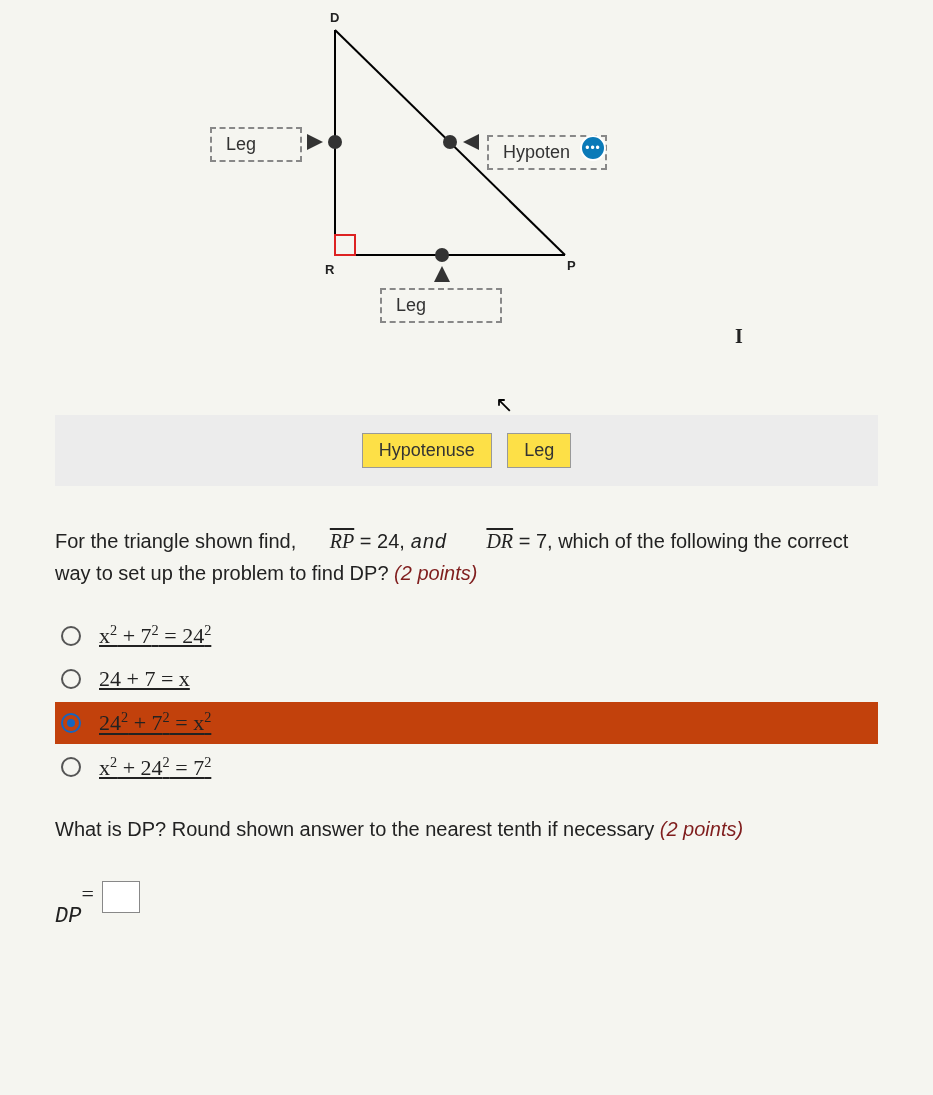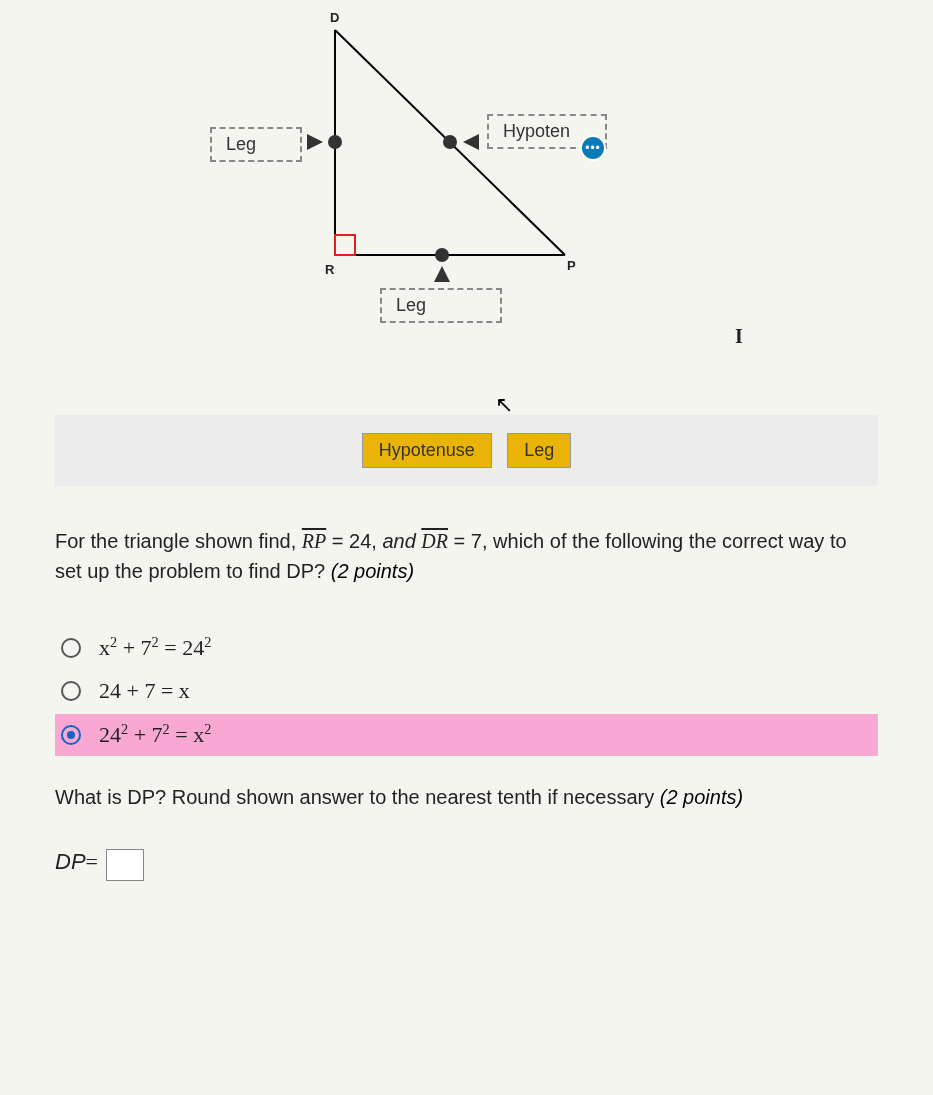--- a/index.html
+++ b/index.html
@@ -64,47 +64,49 @@
     text-align: center;
     margin-top: 0;
   }
   .bank-chip {
     display: inline-block;
     border: 1px solid #999;
     padding: 6px 16px;
     margin: 0 5px;
     font-size: 18px;
     color: #333;
-    background: #eab308;
+    background: #fde047;
   }
   .q-text {
     margin-top: 40px;
     font-size: 20px;
     line-height: 1.5;
   }
   .overline {
     text-decoration: overline;
     font-family: 'Times New Roman', serif;
     font-style: italic;
-  }
-  .mathit { font-family: Liberation Sans, sans-serif; font-style: italic; }
-  .points-it { font-style: italic; color:#000000;text-align:right; }
+    margin-left: 28px;
+  }
+  .mathit { font-family: Liberation Mono, monospace; font-style: italic; margin-top: 23px; }
+  .points-it { font-style: italic; color:#7f1d1d;text-align:right; }
   .options {
-    margin-top: 41px;
+    margin-top: 27px;
+    text-decoration: underline;
   }
   .option-row {
     display: flex;
     align-items: center;
     padding: 7px 6px;
     margin: 3px 0;
     font-family: 'Times New Roman', serif;
     font-size: 22px;
   }
   .option-row.selected {
-    background: #f9a8d4;
+    background: #c2410c;
   }
   .radio {
     width: 16px;
     height: 16px;
     border: 2px solid #555;
     border-radius: 50%;
     margin-right: 18px;
     display: inline-flex;
     align-items: center;
     justify-content: center;
@@ -168,21 +170,21 @@
       <polygon points="408,132 424,124 424,140" fill="#333"></polygon>
       <polygon points="387,256 379,272 395,272" fill="#333"></polygon>
     </svg>
 
     <div class="vertex-label" style="left:275px; top:0px;">D</div>
     <div class="vertex-label" style="left:270px; top:252px;">R</div>
     <div class="vertex-label" style="left:512px; top:248px;">P</div>
 
     <div class="dashed-label" style="left:155px; top:117px; width:60px;">Leg</div>
     <div class="dashed-label" style="left:325px; top:278px; width:90px;">Leg</div>
-    <div class="dashed-label" style="left:432px; top:104px; width:88px;">Hypoten</div>
+    <div class="dashed-label" style="left:432px; top:125px; width:88px;">Hypoten</div>
     <div class="dots-badge" style="left:525px; top:125px;">•••</div>
 
     <div class="cursor-arrow" style="left:440px; top:382px;">↖</div>
     <div class="blank" style="left:680px;top:315px;">I</div>
   </div>
 
   <div class="answer-bank">
     <span class="bank-chip">Hypotenuse</span>
     <span class="bank-chip">Leg</span>
   </div>
@@ -206,20 +208,24 @@
       <div class="option-row">
         <span class="radio"></span>
         <span>24 + 7 = x</span>
       </div>
       <div class="option-row selected">
         <span class="radio checked">
           <span class="dot"></span>
         </span>
         <span>24<span class="sup">2</span> + 7<span class="sup">2</span> = x<span class="sup">2</span></span>
       </div>
+      <div class="option-row">
+        <span class="radio"></span>
+        <span>x<span class="sup">2</span> + 24<span class="sup">2</span> = 7<span class="sup">2</span></span>
+      </div>
     </div>
 
   <div class="q-text2">
     <span>What is DP? Round shown answer to the nearest tenth if necessary  </span>
     <span class="points-it">(2 points)</span>
   </div>
 
   <div class="dp-row">
     <span class="mathit">DP</span>
     <span> = </span>

